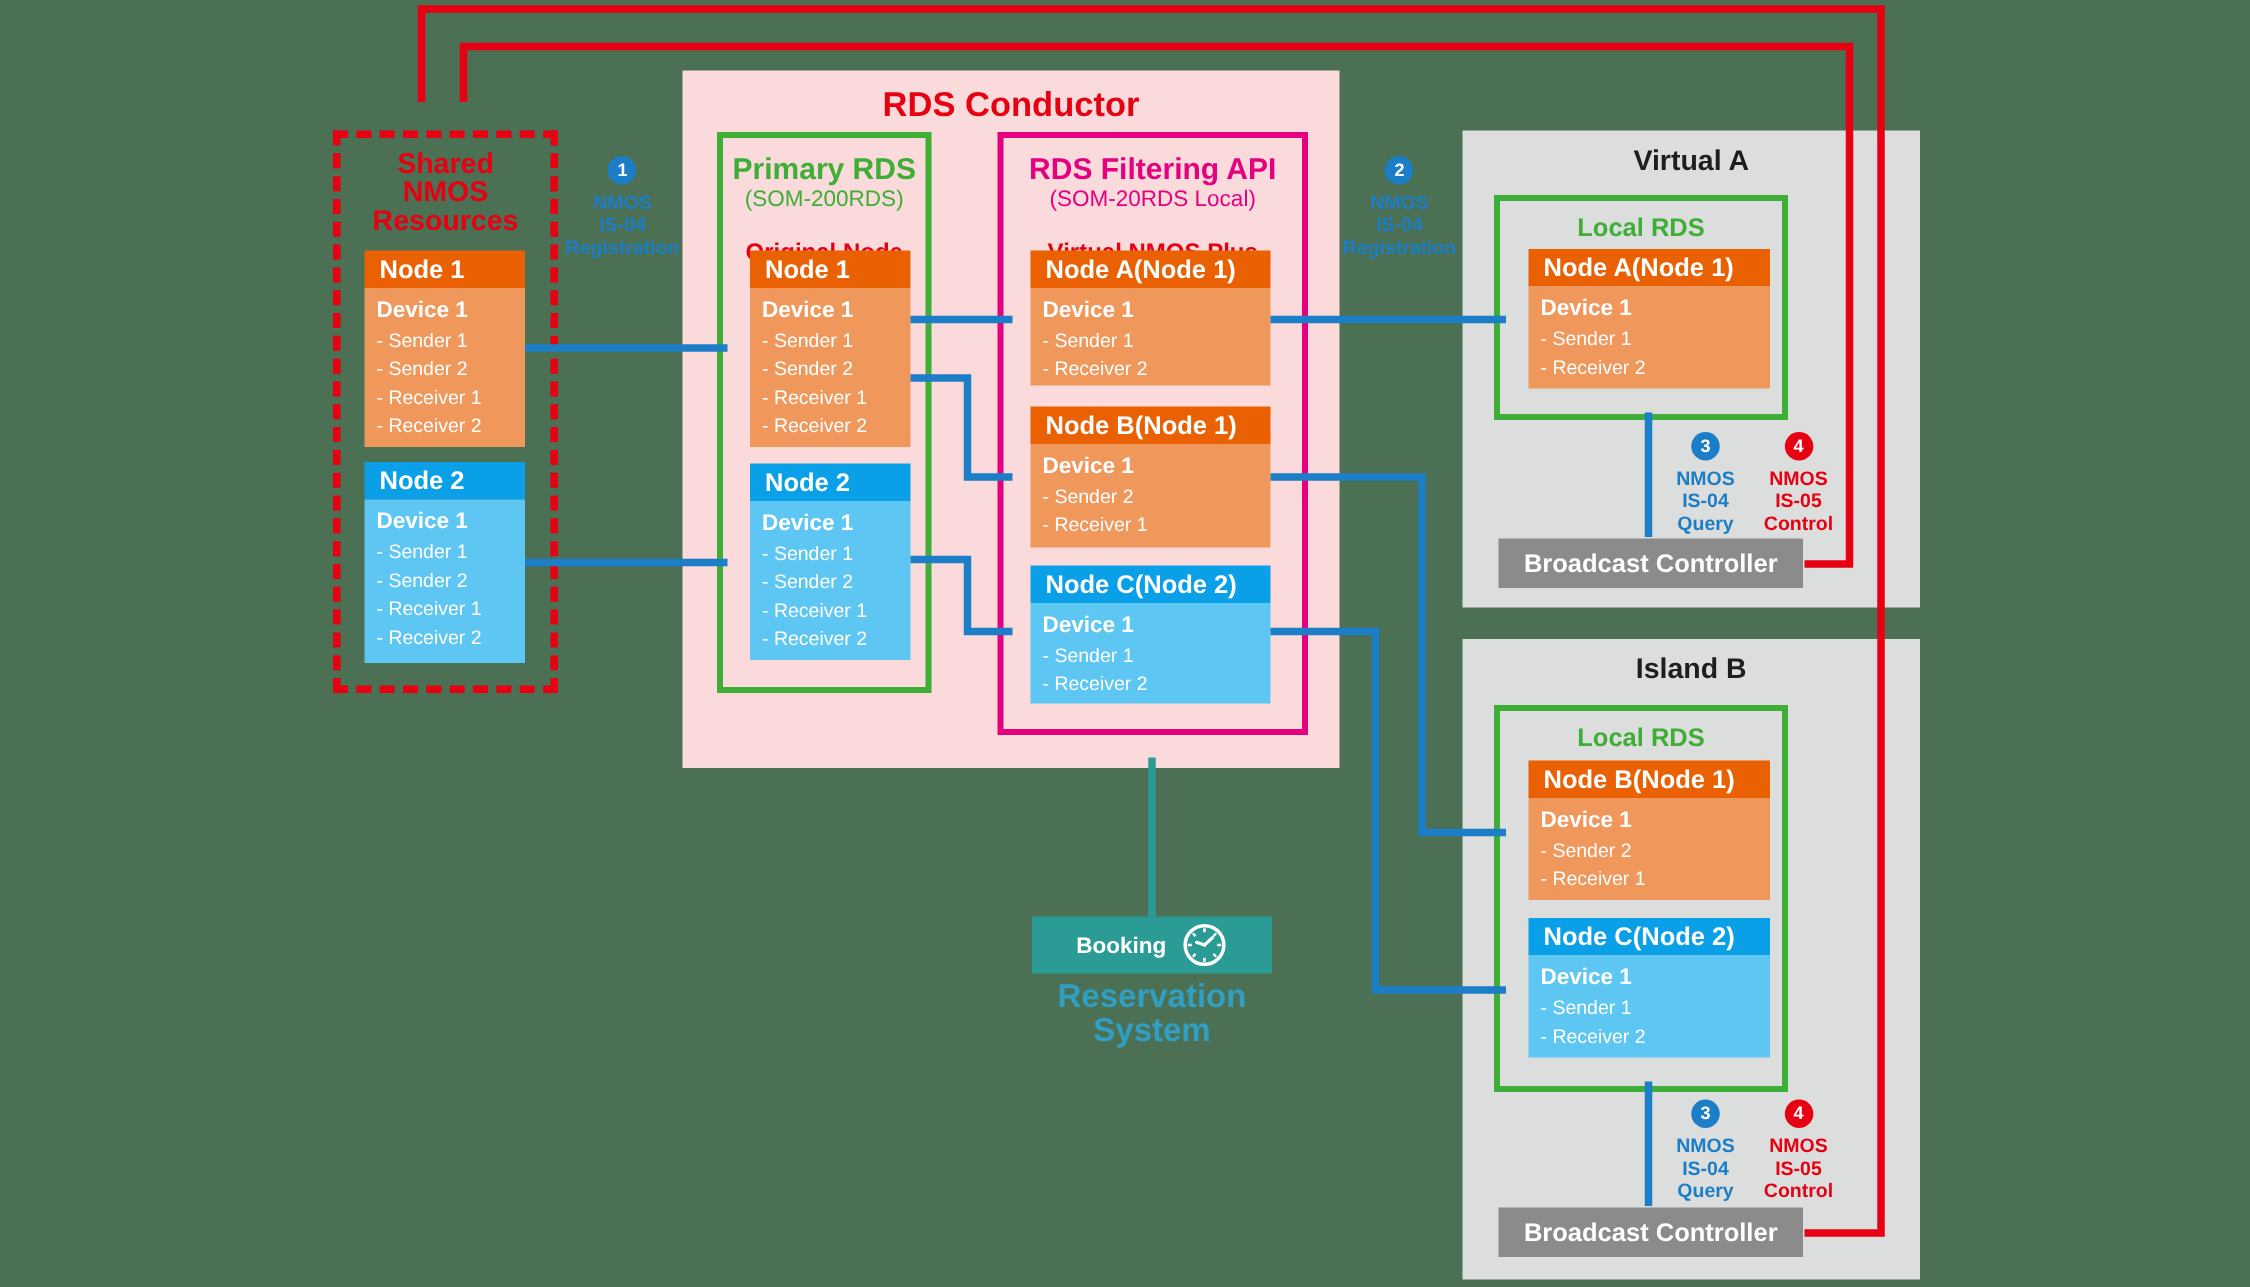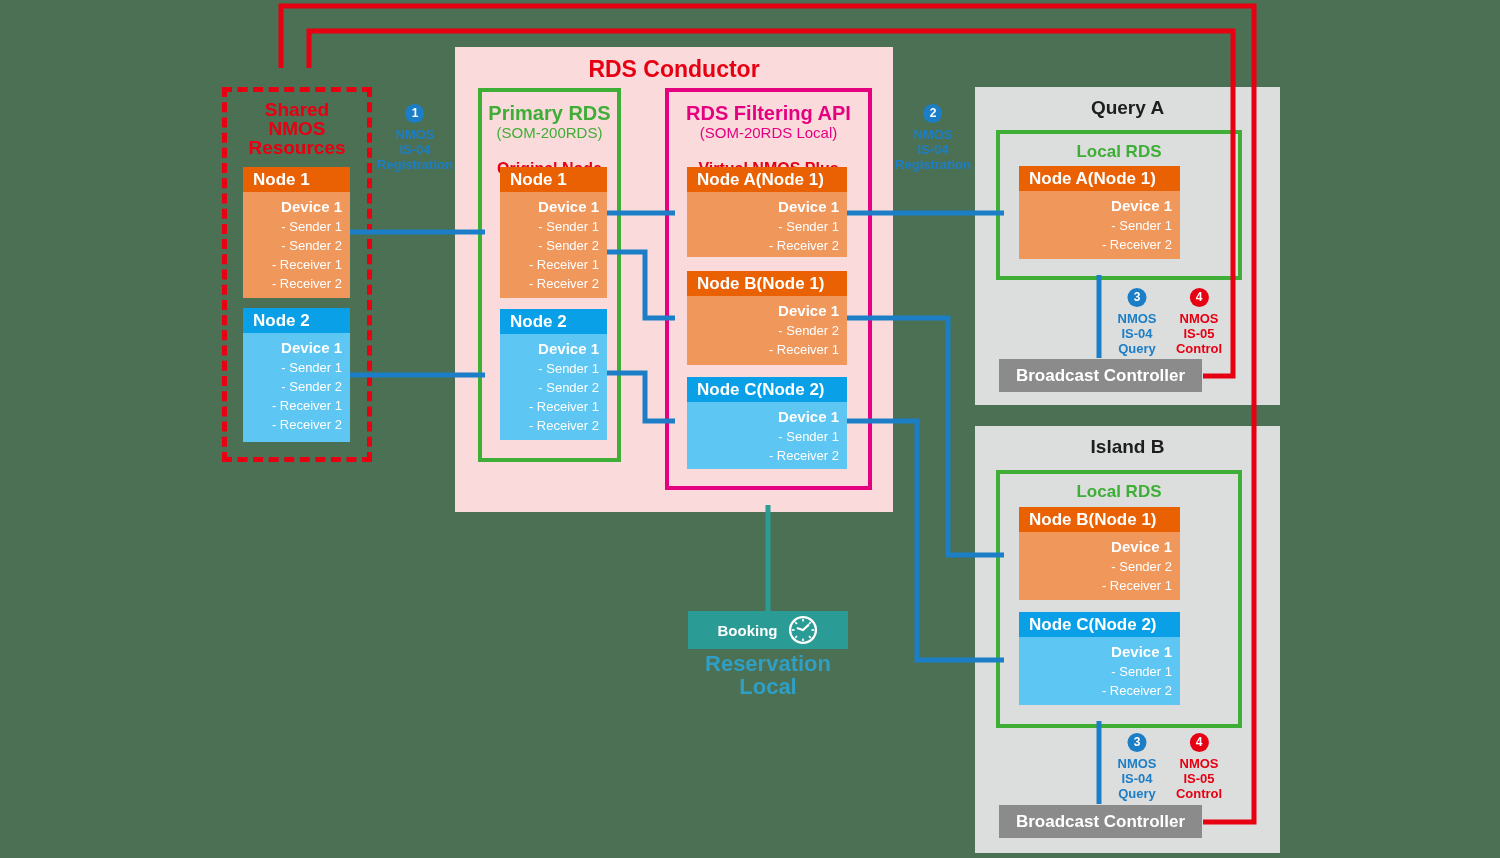--- a/index.html
+++ b/index.html
@@ -27,36 +27,36 @@
   .group-head .t2{font-size:15px;line-height:17px;}
   .group-head .t3{font-size:16px;font-weight:bold;color:var(--red);margin-top:19px;}
   .primary-box .t1,.primary-box .t2{color:var(--green);}
   .filtering-box .t1,.filtering-box .t2{color:var(--magenta);}
 
   
   .island{left:975px;width:305px;background:var(--gray-bg);}
   .island-a{top:87px;height:318px;}
   .island-b{top:426px;height:427px;}
   .island-title{width:100%;text-align:center;top:10px;font-size:19px;font-weight:bold;color:var(--dark-text);}
-  .localrds{left:21px;width:246px;border:4px solid var(--green);}
+  .localrds{left:21px;width:196px;border:4px solid var(--green);}
   .localrds-label{width:100%;text-align:center;top:8px;color:var(--green);font-weight:bold;font-size:17px;}
   .bc-box{left:24px;width:203px;height:33px;background:var(--gray-box);color:#fff;
           font-weight:bold;font-size:17px;display:flex;align-items:center;justify-content:center;}
 
   
   .nodebox{color:#fff;}
   .nodebox .nb-head{height:25px;line-height:25px;padding-left:10px;font-size:17px;font-weight:bold;}
   .nodebox .nb-body{padding:5px 8px 4px 8px;}
   .nodebox .nb-device{font-size:15px;font-weight:bold;line-height:20px;}
   .nodebox .nb-item{font-size:13px;line-height:19px;}
   .nodebox.orange .nb-head{background:var(--orange-header);}
   .nodebox.orange .nb-body{background:var(--orange-body);}
   .nodebox.blue .nb-head{background:var(--blue-header);}
   .nodebox.blue .nb-body{background:var(--blue-body);}
-  .nb-body{height:calc(100% - 25px);text-align:right;}
+  .nb-body{height:calc(100% - 25px);}
 
   
   .badge{transform:translateX(-50%);text-align:center;font-size:13px;font-weight:bold;line-height:15px;}
   .badge .circ{width:19px;height:19px;border-radius:50%;margin:0 auto 4px auto;color:#fff;
                font-size:12px;line-height:19px;font-weight:bold;}
   .badge.blue{color:var(--arrow-blue);}
   .badge.blue .circ{background:var(--arrow-blue);}
   .badge.red-b{color:var(--red);}
   .badge.red-b .circ{background:var(--red);}
 
@@ -174,21 +174,21 @@
   </div>
 
   <div class="abs badge blue" style="left:933px;top:104px;">
     <div class="circ">2</div>
     <div>NMOS</div>
     <div>IS-04</div>
     <div>Registration</div>
   </div>
 
   <div class="abs island island-a">
-    <div class="abs island-title">Query A</div>
+    <div class="abs island-title">Virtual A</div>
     <div class="abs localrds" style="top:43px;height:150px;">
       <div class="abs localrds-label">Local RDS</div>
       <div class="abs nodebox orange" style="left:19px;top:32px;width:161px;height:93px;">
         <div class="nb-head">Node A(Node 1)</div>
         <div class="nb-body">
           <div class="nb-device">Device 1</div>
           <div class="nb-item">- Sender 1</div>
           <div class="nb-item">- Receiver 2</div>
         </div>
       </div>
@@ -259,21 +259,21 @@
           <line x1="11.3" y1="24.7" x2="9.2" y2="26.8"></line>
       </g>
       <g stroke="#fff" stroke-width="2.4" stroke-linecap="round">
         <line x1="18" y1="18" x2="24" y2="12.5"></line>
         <line x1="18" y1="18" x2="12" y2="16"></line>
       </g>
     </svg>
   </div>
   <div class="abs reservation-label">
     <div>Reservation</div>
-    <div>Local</div>
+    <div>System</div>
   </div>
 
   <svg class="overlay" width="1500" height="858" viewBox="0 0 1500 858">
     <defs>
       <marker id="ah-blue" viewBox="0 0 10 10" refX="3" refY="5" markerWidth="3.6" markerHeight="3.6" orient="auto" markerUnits="strokeWidth">
         <path d="M0,0 L10,5 L0,10 Z" fill="var(--arrow-blue)"></path>
       </marker>
       <marker id="ah-red" viewBox="0 0 10 10" refX="3" refY="5" markerWidth="3.6" markerHeight="3.6" orient="auto" markerUnits="strokeWidth">
         <path d="M0,0 L10,5 L0,10 Z" fill="var(--red)"></path>
       </marker>

